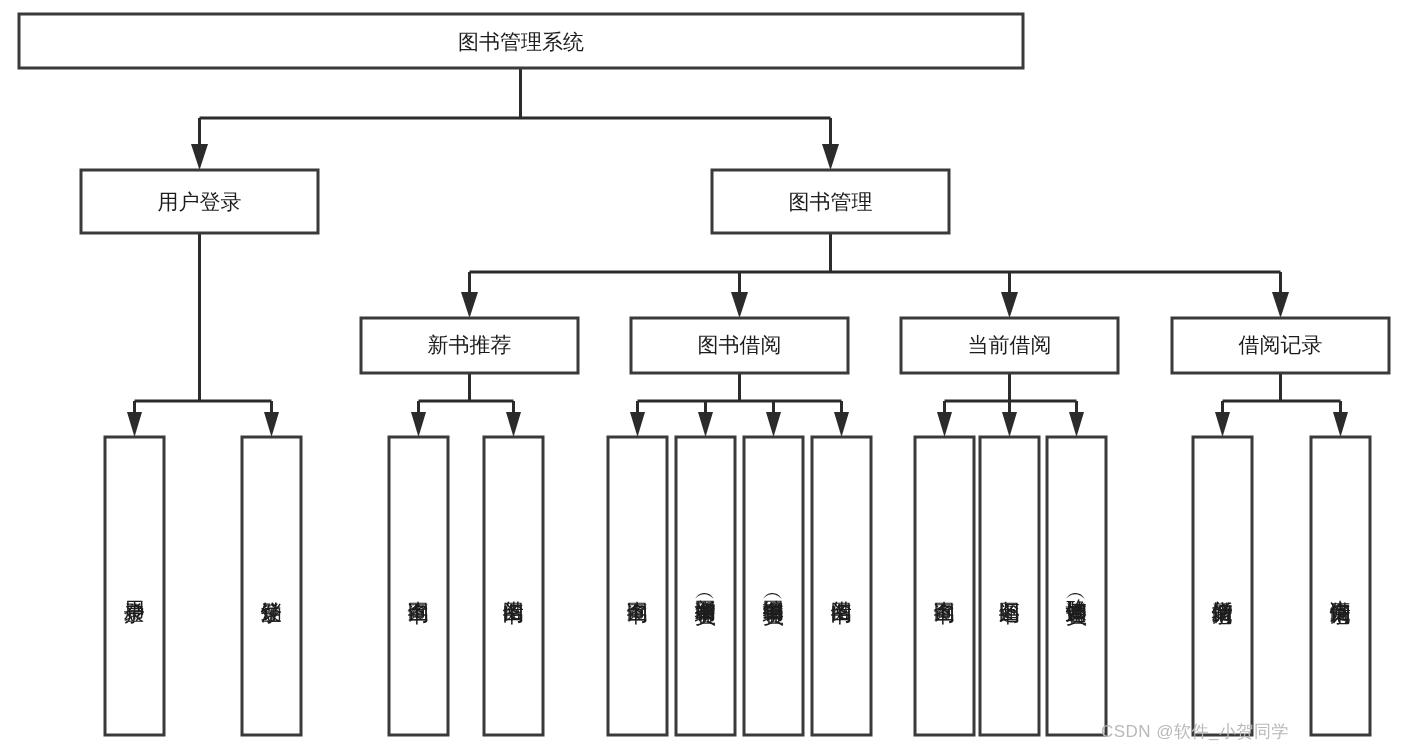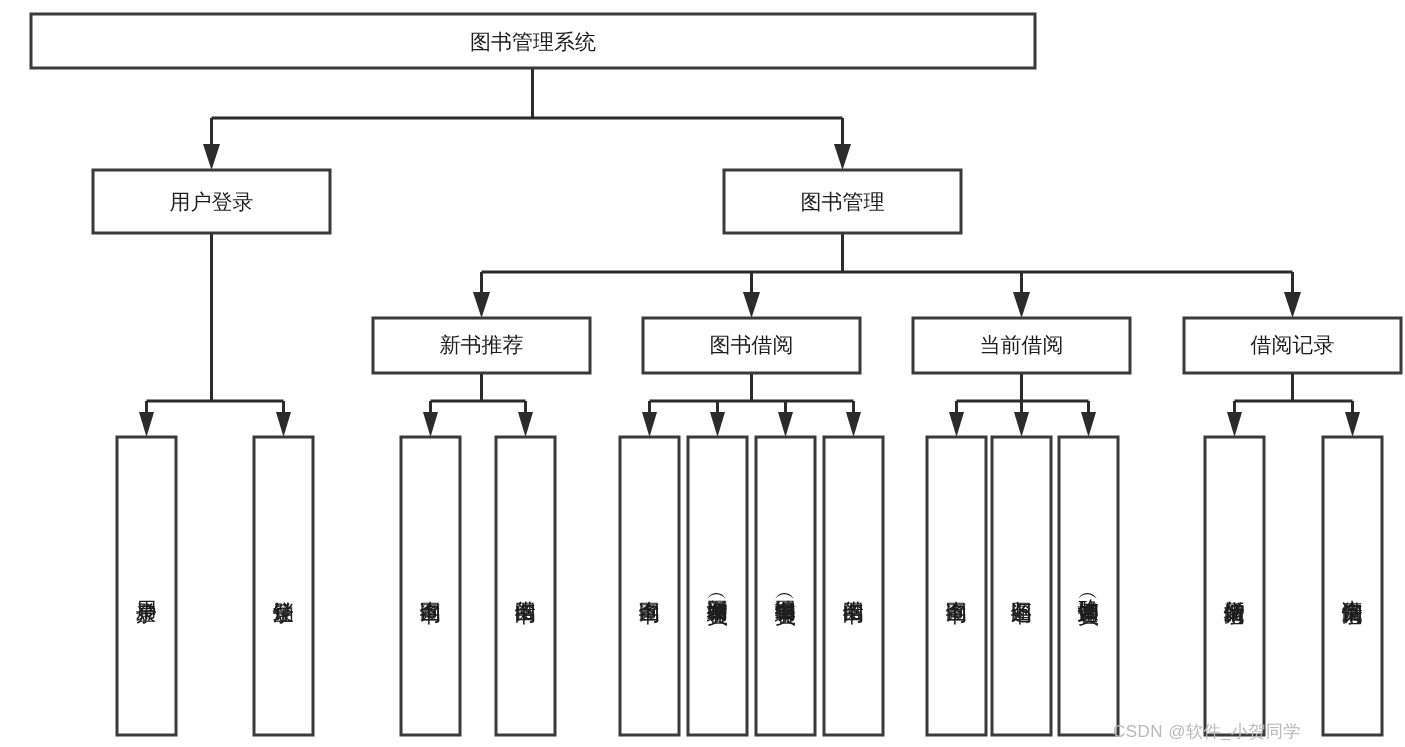--- a/index.html
+++ b/index.html
@@ -11,21 +11,20 @@
     width: 1405px;
     height: 747px;
     font-family: "Liberation Sans", "DejaVu Sans", sans-serif;
     overflow: hidden;
   }
   #diagram-root {
     position: relative;
     width: 1297px;
     height: 747px;
     background: #ffffff;
-    margin-left: 12px;
   }
   svg.flow {
     position: absolute;
     top: 0;
     left: 0;
     width: 1405px;
     height: 747px;
   }
   .box-rect {
     fill: #ffffff;

